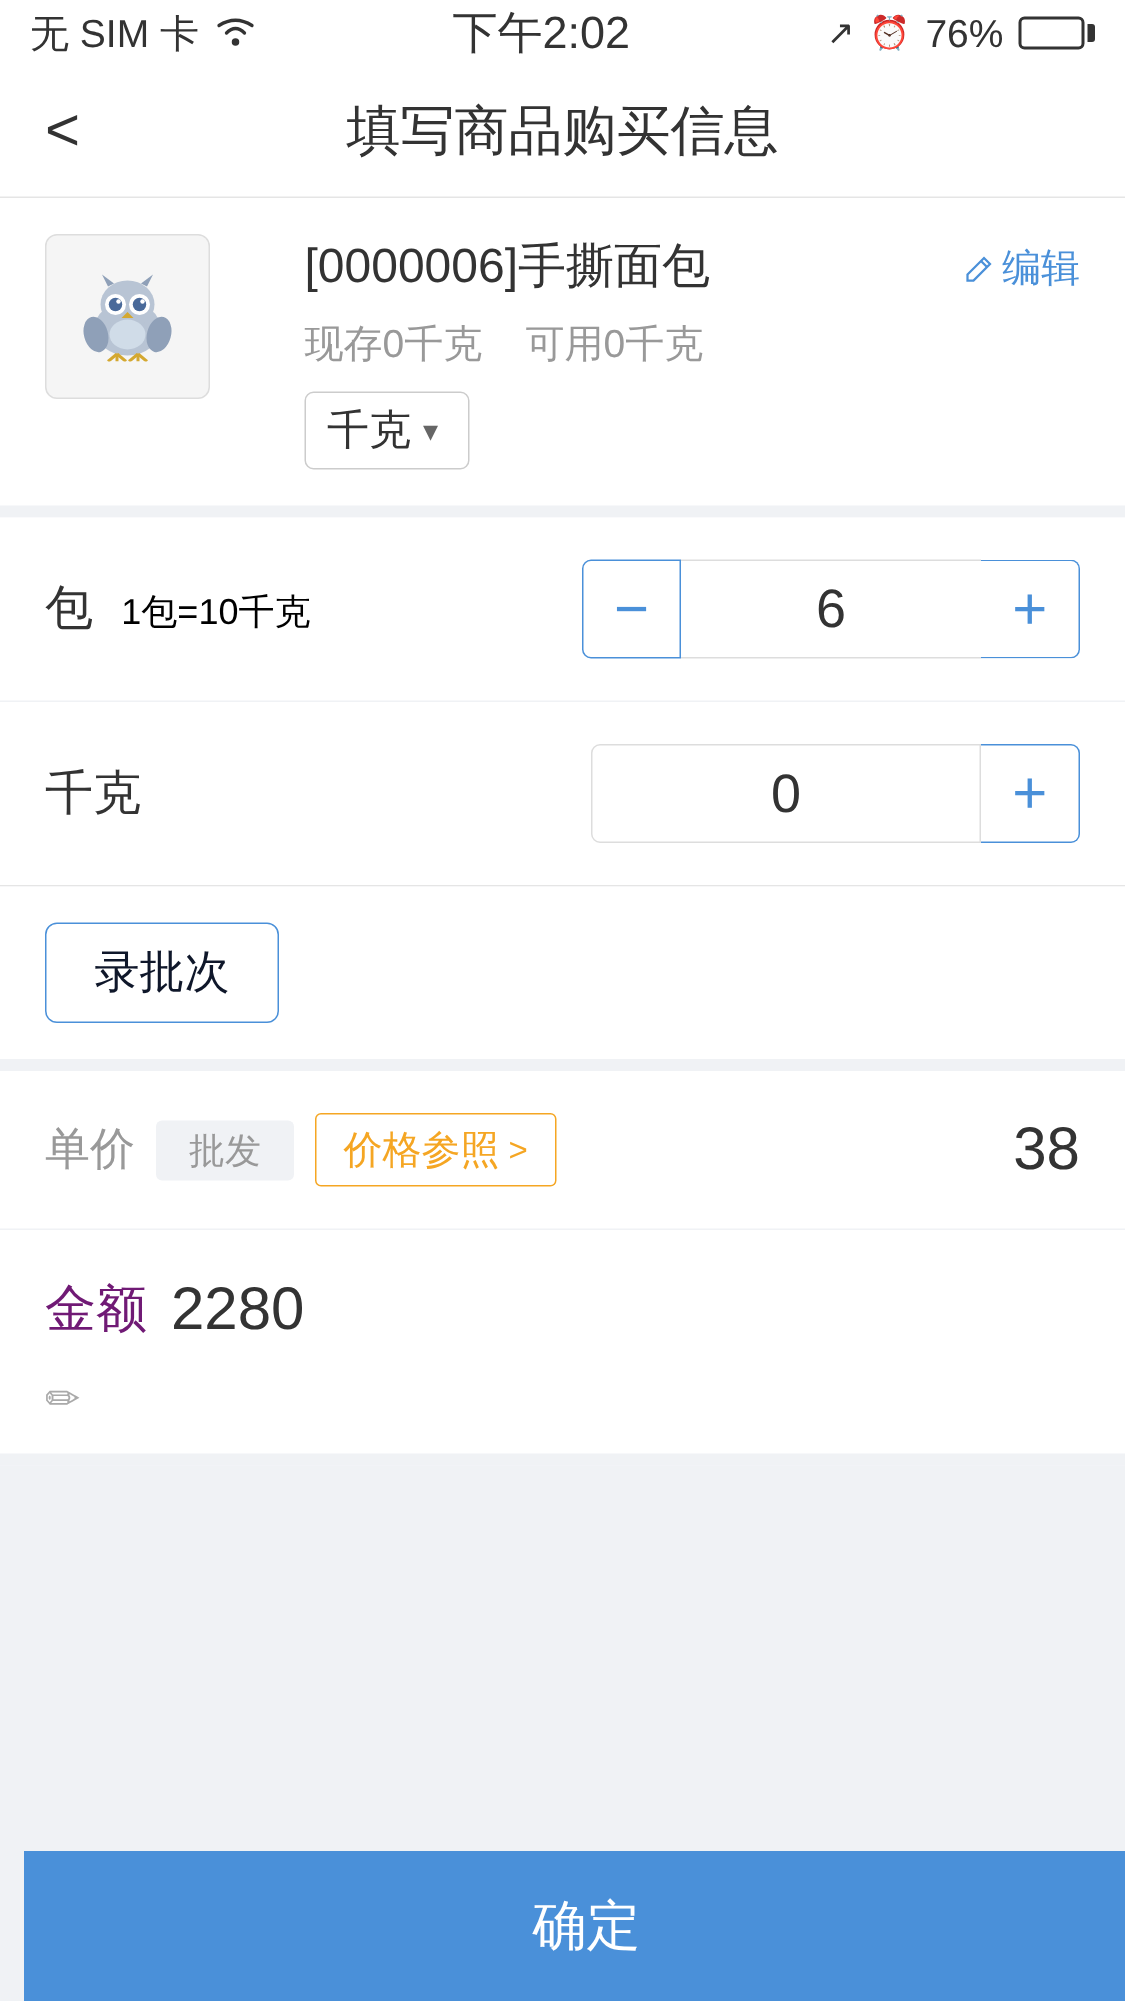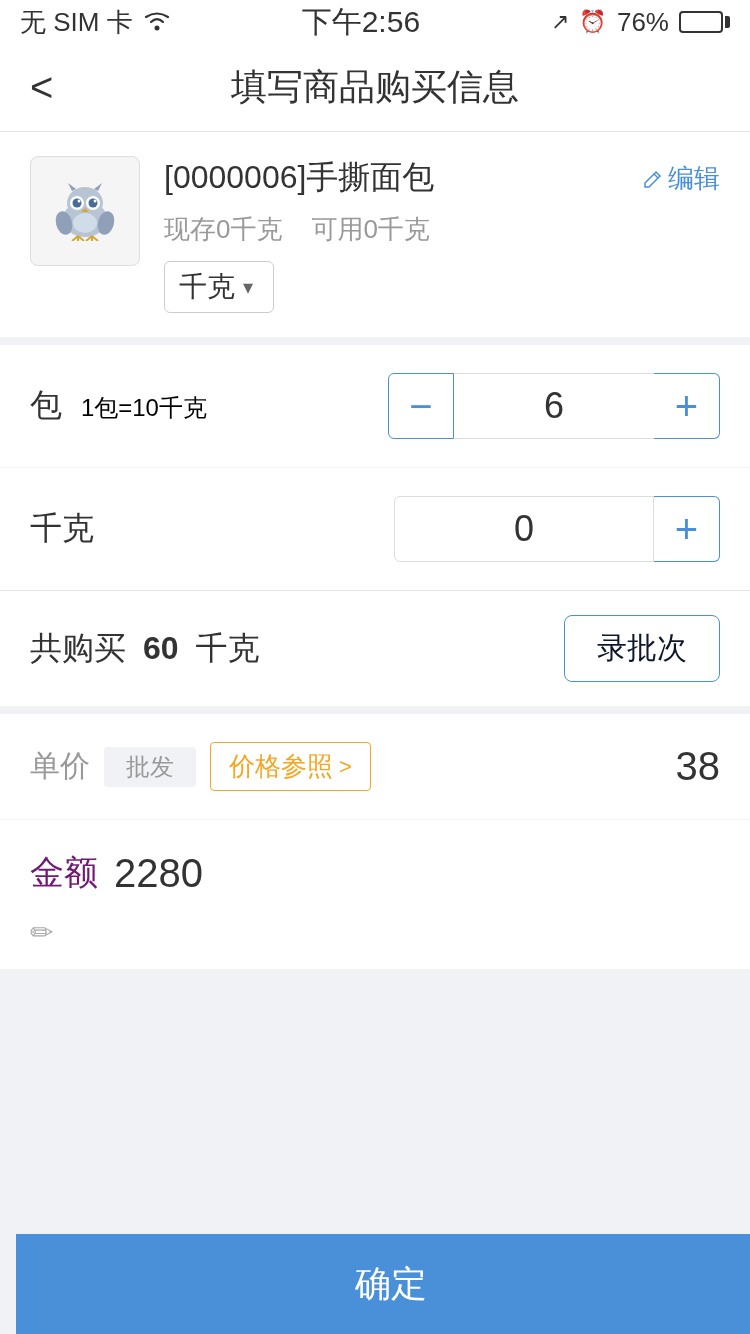--- a/index.html
+++ b/index.html
@@ -115,20 +115,21 @@
       justify-content: center;
       flex-shrink: 0;
       overflow: hidden;
     }
     .owl-logo {
       width: 70px;
       height: 60px;
     }
     .product-info {
       flex: 1;
+      margin-left: 39px;
     }
     .product-name-row {
       display: flex;
       justify-content: space-between;
       align-items: center;
       margin-bottom: 12px;
     }
     .product-name {
       font-size: 32px;
       font-weight: 500;
@@ -393,21 +394,21 @@
     <span>无 SIM 卡</span>
     <span>
       <svg width="28" height="22" viewBox="0 0 28 22">
         <path d="M14 18 Q14 18 14 18" stroke="#333" fill="none"></path>
         <circle cx="14" cy="19" r="2.5" fill="#333"></circle>
         <path d="M8 13 Q14 7 20 13" stroke="#333" stroke-width="2.2" fill="none" stroke-linecap="round"></path>
         <path d="M3 8 Q14 1 25 8" stroke="#333" stroke-width="2.2" fill="none" stroke-linecap="round"></path>
       </svg>
     </span>
   </div>
-  <div class="status-center">下午2:56</div>
+  <div class="status-center">下午2:02</div>
   <div class="status-right">
     <span style="font-size:22px;">↗</span>
     <span style="font-size:22px;">⏰</span>
     <span>76%</span>
     <span class="battery-icon">
       <span class="battery-body"><span class="battery-fill"></span></span>
         <span class="battery-tip"></span>
     </span>
   </div>
 </div>
@@ -497,25 +498,20 @@
       <span class="qty-main-label">千克</span>
     </div>
     <div class="quantity-control">
       <input class="qty-input-single" type="text" value="0" readonly="" style="">
       <div class="qty-btn-right">+</div>
     </div>
   </div>
 </div>
 
 <div class="total-section">
-  <div class="total-text">
-    <span>共购买</span>
-    <span style="font-weight:600;margin:0 8px;">60</span>
-    <span>千克</span>
-  </div>
   <button class="batch-btn">录批次</button>
 </div>
 
 <div class="price-section">
   <span class="price-label">单价</span>
   <span class="price-tag">批发</span>
   <button class="price-ref-btn">
     <span>价格参照</span>
     <span class="price-ref-chevron">&gt;</span>
   </button>

